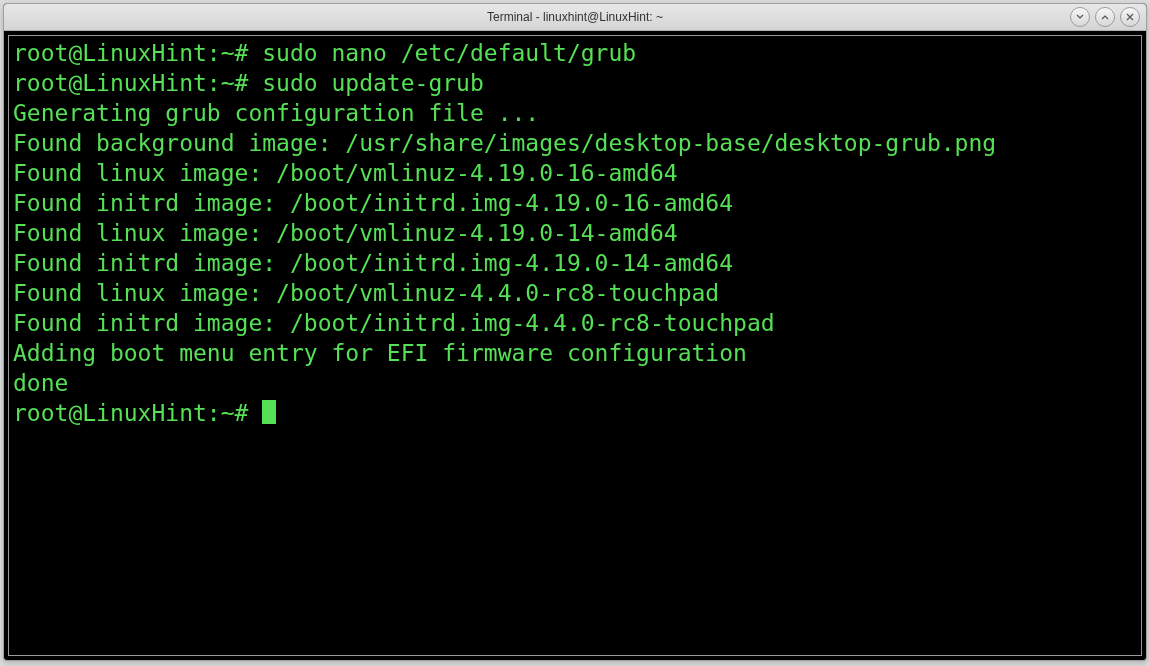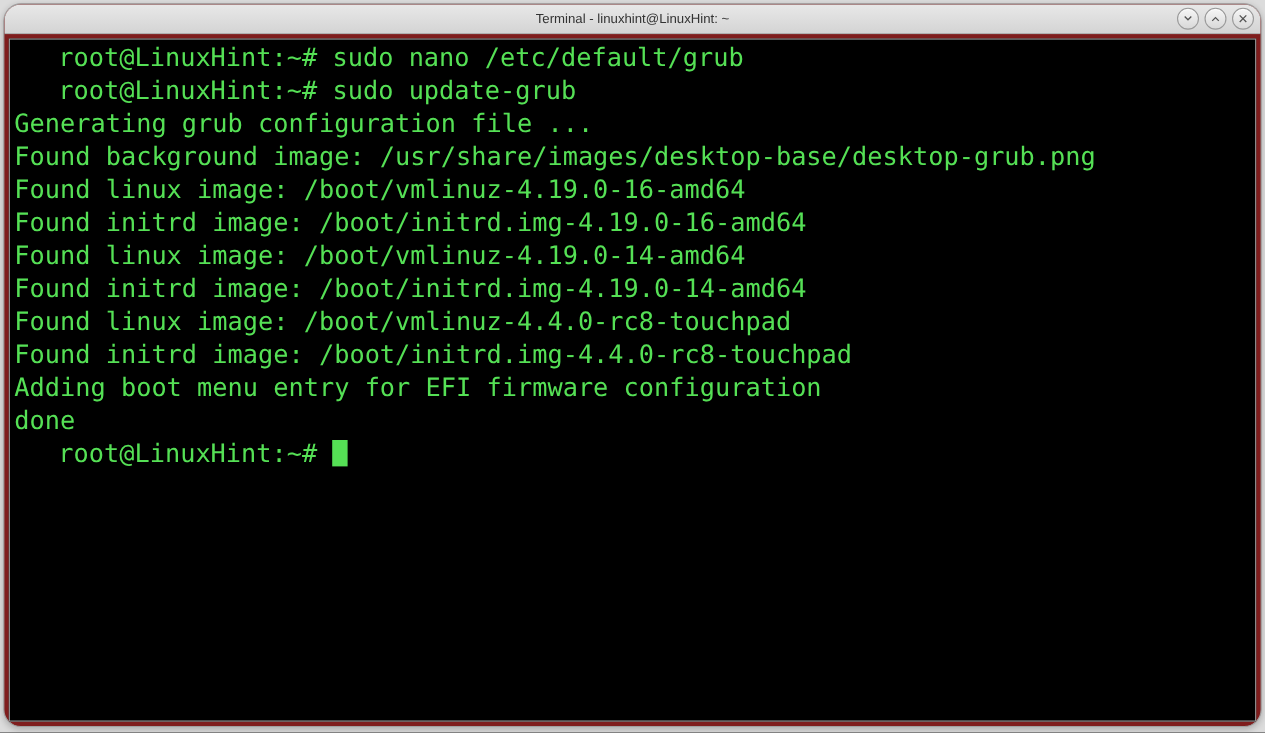--- a/index.html
+++ b/index.html
@@ -7,22 +7,22 @@
     padding: 0;
     background: #dcdcdc;
     font-family: sans-serif;
     width: 1150px;
     height: 666px;
     overflow: hidden;
   }
   .window {
     margin: 3px;
     border: 1px solid #a0a0a0;
-    border-radius: 16px;
-    background: #7f1d1d;
+    border-radius: 4px;
+    background: #000000;
     box-shadow: 0 2px 6px rgba(0,0,0,0.2);
     overflow: hidden;
     height: 658px;
     box-sizing: border-box;
     display: flex;
     flex-direction: column;
   }
   .titlebar {
     height: 26px;
     background: linear-gradient(to bottom, #e8e8e8, #d4d4d4);
@@ -66,21 +66,21 @@
     padding: 2px 4px;
     font-family: "DejaVu Sans Mono","Liberation Mono","Courier New",monospace;
     font-size: 23px;
     line-height: 30px;
     color: #55e055;
     white-space: pre-wrap;
     word-break: break-all;
     overflow: hidden;
     border: 1px solid #999;
   }
-  .prompt { color: #55e055; margin-left: 40px; }
+  .prompt { color: #55e055; }
   .cmd { color: #55e055; }
   .cursor {
     display: inline-block;
     width: 14px;
     height: 24px;
     background: #55e055;
     vertical-align: text-bottom;
     margin-bottom: 2px;
   }
 </style>

